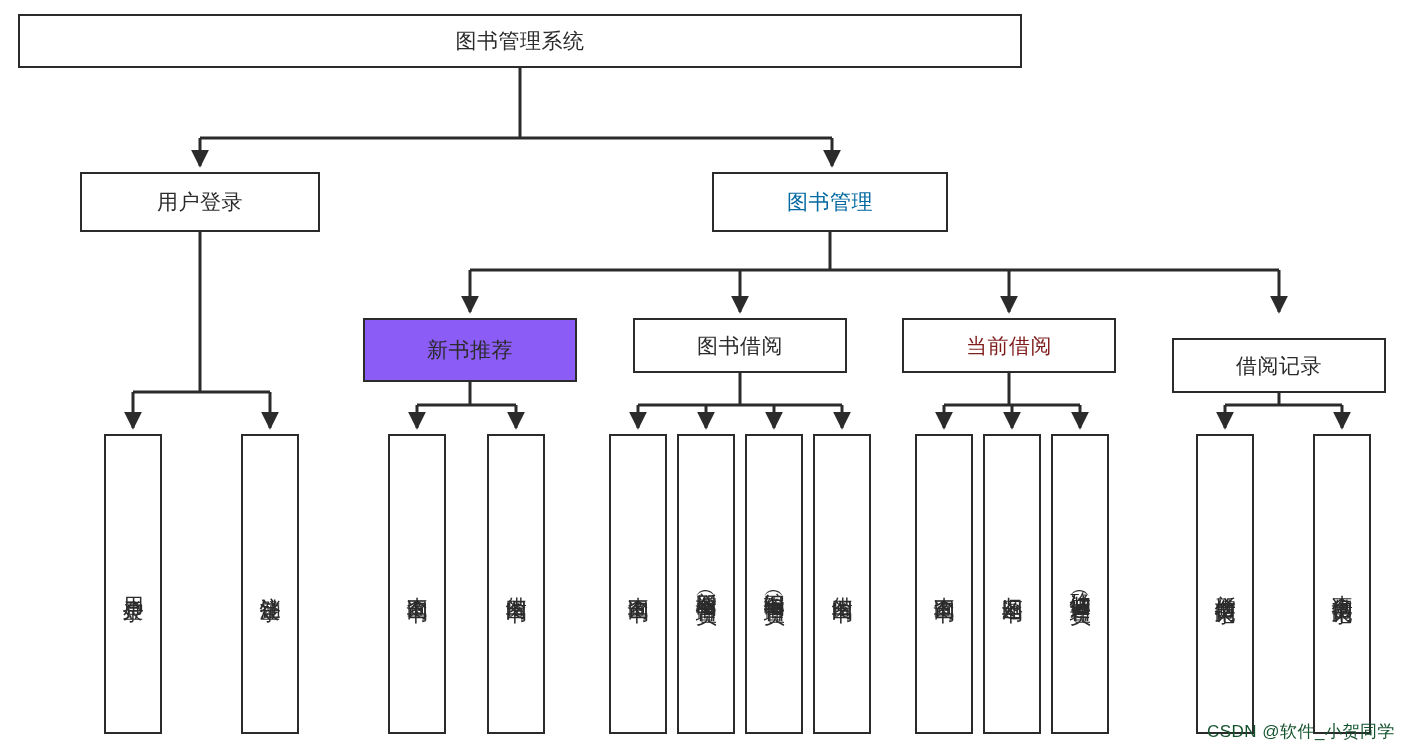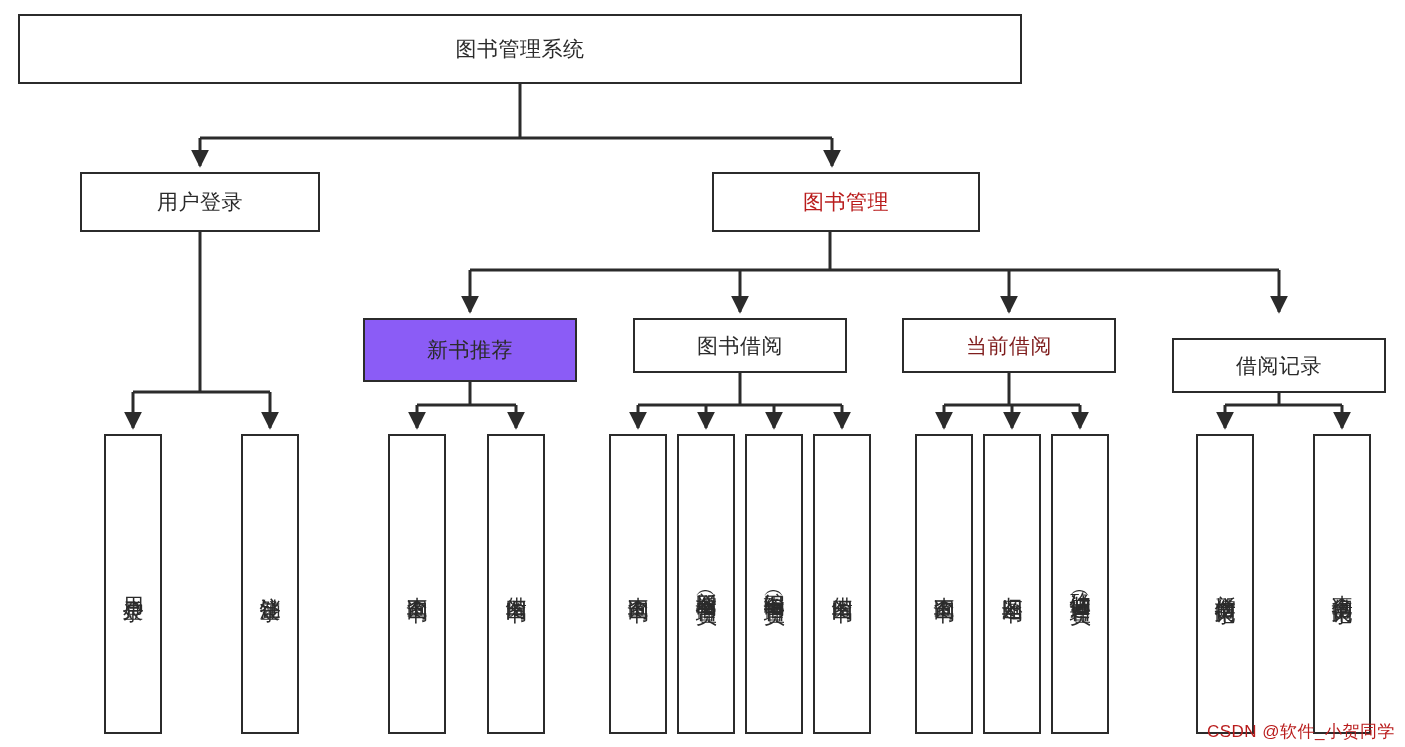--- a/index.html
+++ b/index.html
@@ -114,28 +114,28 @@
       <path d="M 1012 405 L 1012 428" marker-end="url(#arrow)"></path>
       <path d="M 1080 405 L 1080 428" marker-end="url(#arrow)"></path>
 
       <path d="M 1279 373 L 1279 405"></path>
       <path d="M 1225 405 L 1342 405"></path>
       <path d="M 1225 405 L 1225 428" marker-end="url(#arrow)"></path>
       <path d="M 1342 405 L 1342 428" marker-end="url(#arrow)"></path>
     </g>
   </svg>
 
-  <div class="node horiz" id="node-root" style="left: 18px; top: 14px; width: 1004px; height: 70px; border-color: rgb(43, 43, 43); background: rgb(255, 255, 255); color: rgb(43, 43, 43);">
+  <div class="node horiz" id="node-root" style="left: 18px; top: 14px; width: 1004px; height: 54px; border-color: rgb(43, 43, 43); background: rgb(255, 255, 255); color: rgb(43, 43, 43);">
     <span class="node-label">图书管理系统</span>
   </div>
 
   <div class="node horiz" id="node-l2-0" style="left: 80px; top: 172px; width: 240px; height: 60px; border-color: rgb(43, 43, 43); background: rgb(255, 255, 255); color: rgb(43, 43, 43);">
     <span class="node-label">用户登录</span>
   </div>
-  <div class="node horiz" id="node-l2-1" style="left: 712px; top: 172px; width: 268px; height: 60px; border-color: rgb(43, 43, 43); background: rgb(255, 255, 255); color: #b91c1c;">
+  <div class="node horiz" id="node-l2-1" style="left: 712px; top: 172px; width: 236px; height: 60px; border-color: rgb(43, 43, 43); background: rgb(255, 255, 255); color: #0369a1;">
     <span class="node-label">图书管理</span>
   </div>
 
   <div class="node horiz" id="node-l3-0" style="left: 363px; top: 318px; width: 214px; height: 64px; border-color: rgb(43, 43, 43); background: #8b5cf6; color: rgb(43, 43, 43);">
     <span class="node-label">新书推荐</span>
   </div>
   <div class="node horiz" id="node-l3-1" style="left: 633px; top: 318px; width: 214px; height: 55px; border-color: rgb(43, 43, 43); background: rgb(255, 255, 255); color: rgb(43, 43, 43);">
     <span class="node-label">图书借阅</span>
   </div>
   <div class="node horiz" id="node-l3-2" style="left: 902px; top: 318px; width: 214px; height: 55px; border-color: rgb(43, 43, 43); background: rgb(255, 255, 255); color: #7f1d1d;">
@@ -178,14 +178,14 @@
   <div class="node vert" id="node-leaf-10" style="left: 1051px; top: 434px; width: 58px; height: 300px; border-color: rgb(43, 43, 43); background: rgb(255, 255, 255); color: rgb(43, 43, 43);">
     <span class="node-label">确认归还（管理员）</span>
   </div>
   <div class="node vert" id="node-leaf-11" style="left: 1196px; top: 434px; width: 58px; height: 300px; border-color: rgb(43, 43, 43); background: rgb(255, 255, 255); color: rgb(43, 43, 43);">
     <span class="node-label">新增借阅记录</span>
   </div>
   <div class="node vert" id="node-leaf-12" style="left: 1313px; top: 434px; width: 58px; height: 300px; border-color: rgb(43, 43, 43); background: rgb(255, 255, 255); color: rgb(43, 43, 43);">
     <span class="node-label">查询借阅记录</span>
   </div>
 
-  <div class="watermark" style="color: #b91c1c; margin-top: 7px;">CSDN @软件_小贺同学</div>
+  <div class="watermark" style="color: #14532d; margin-top: 7px;">CSDN @软件_小贺同学</div>
 </div>
 
 </body></html>

